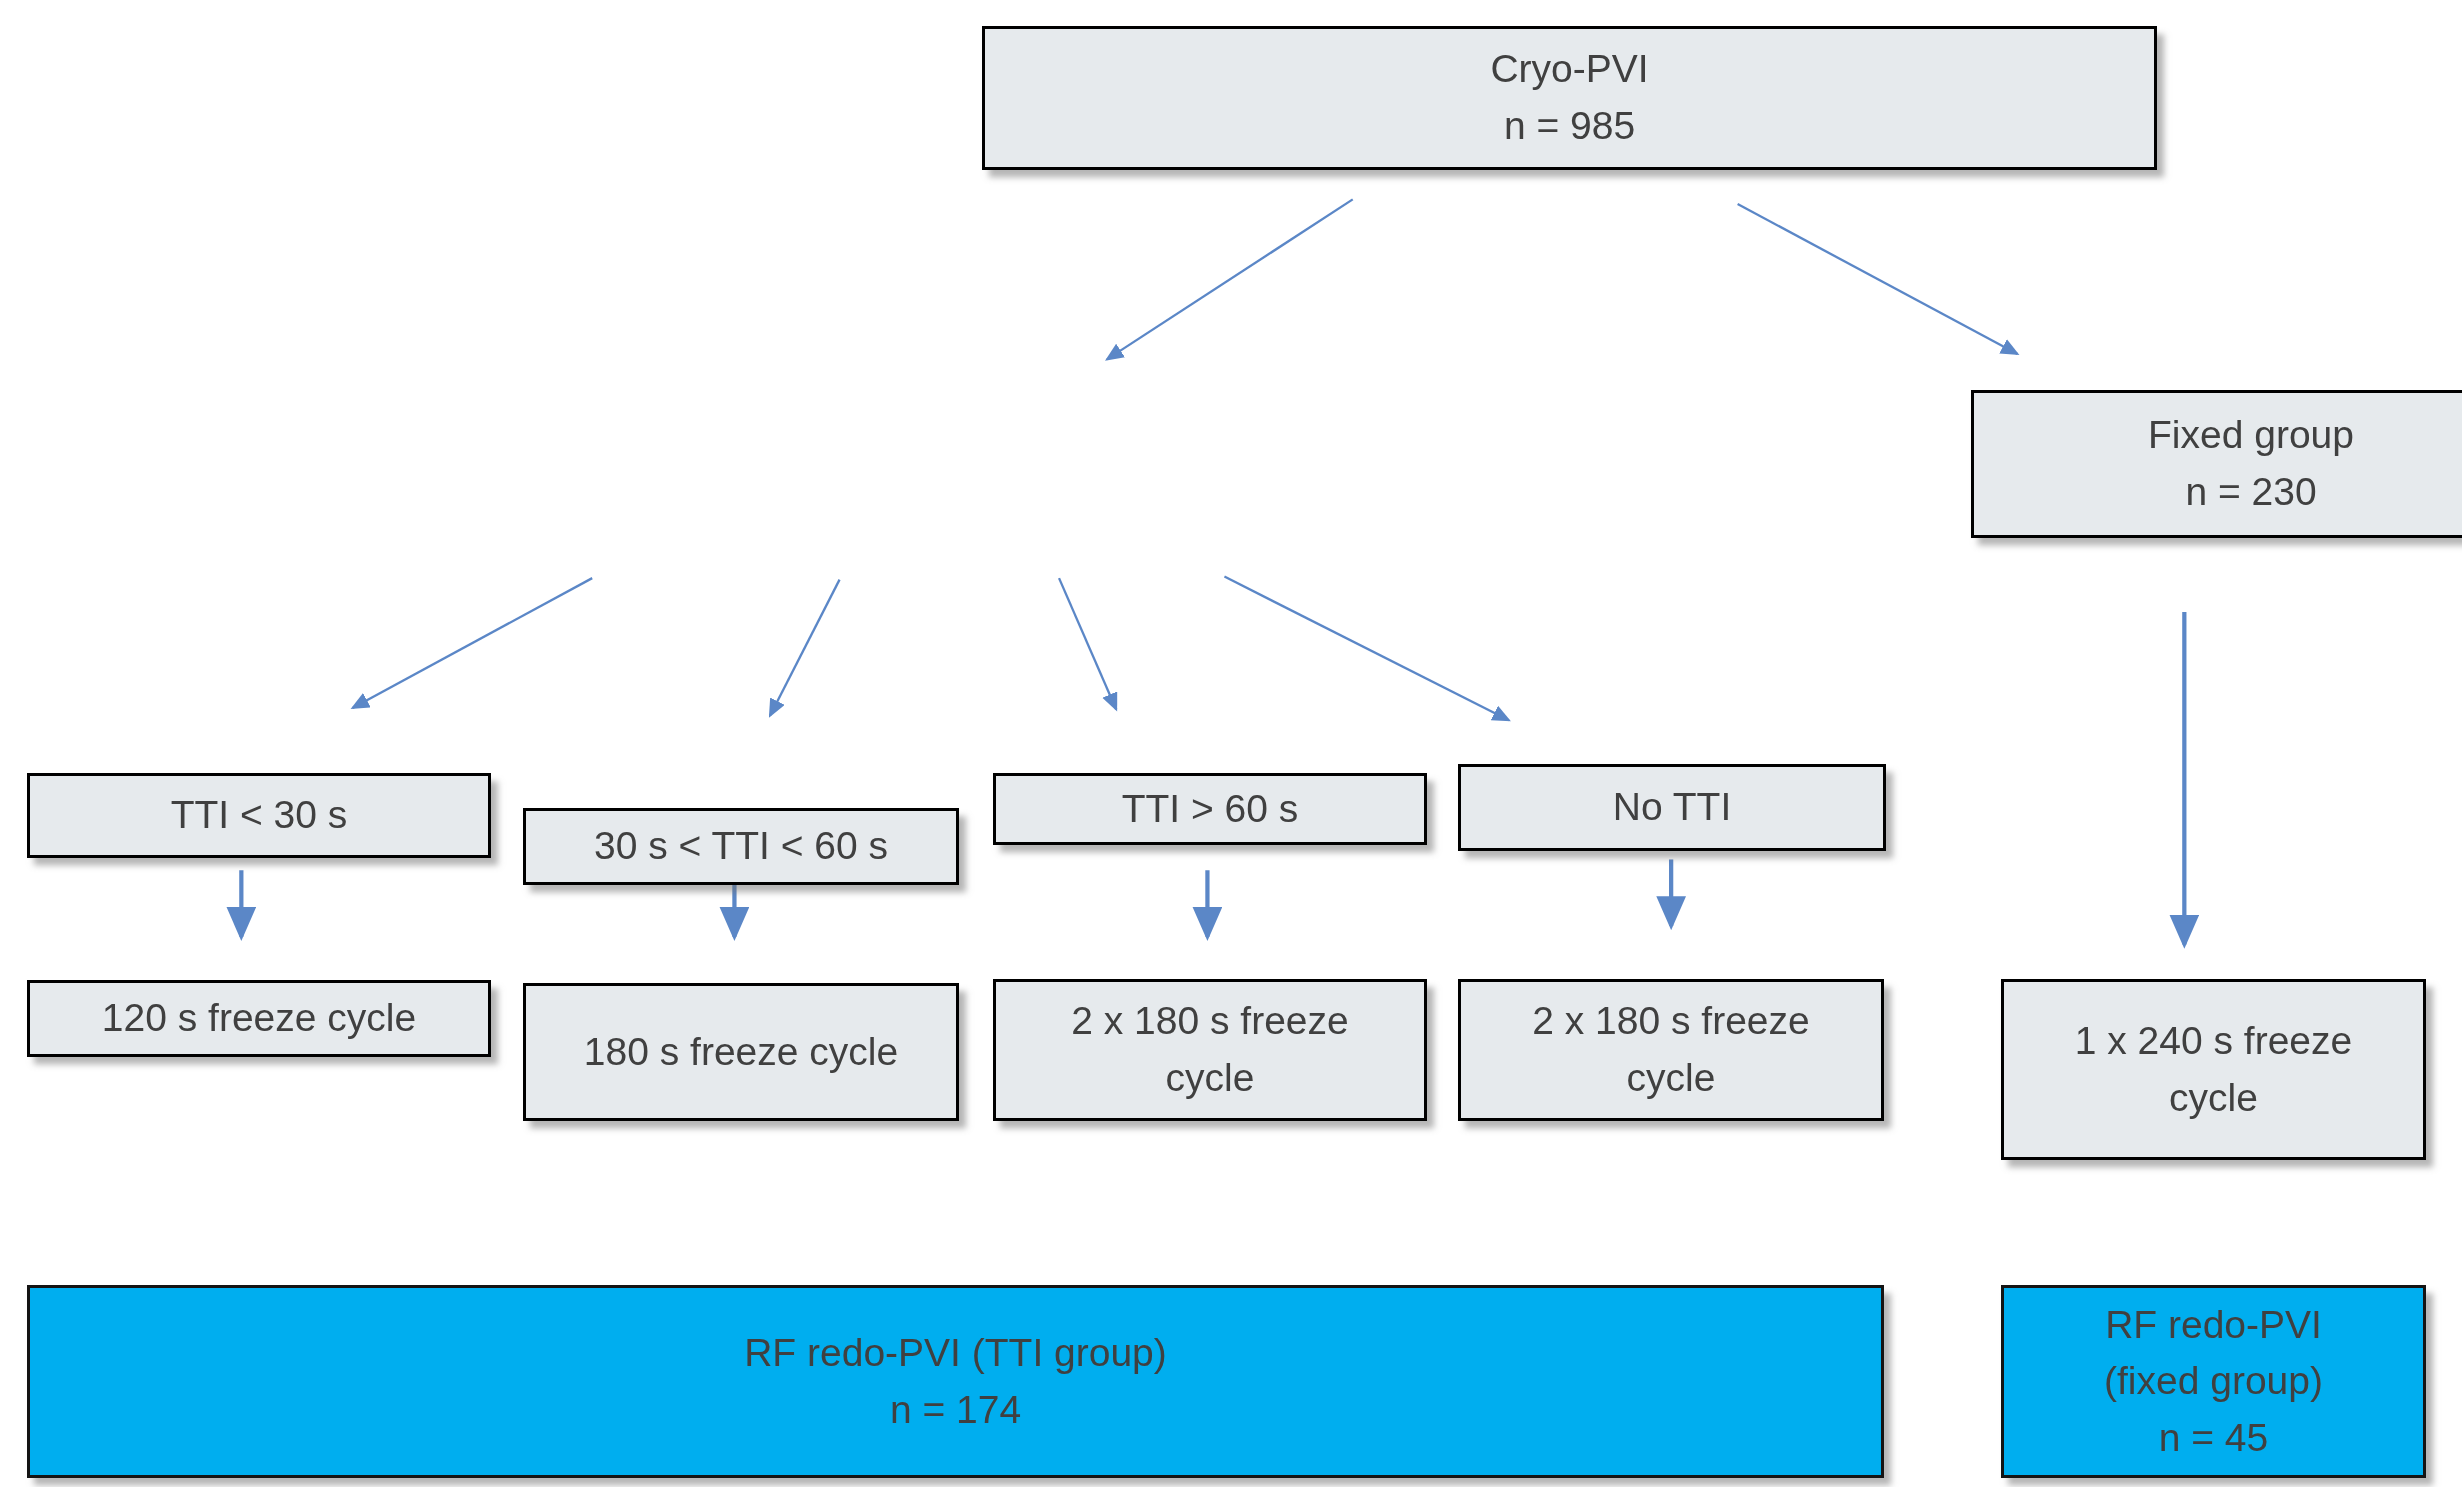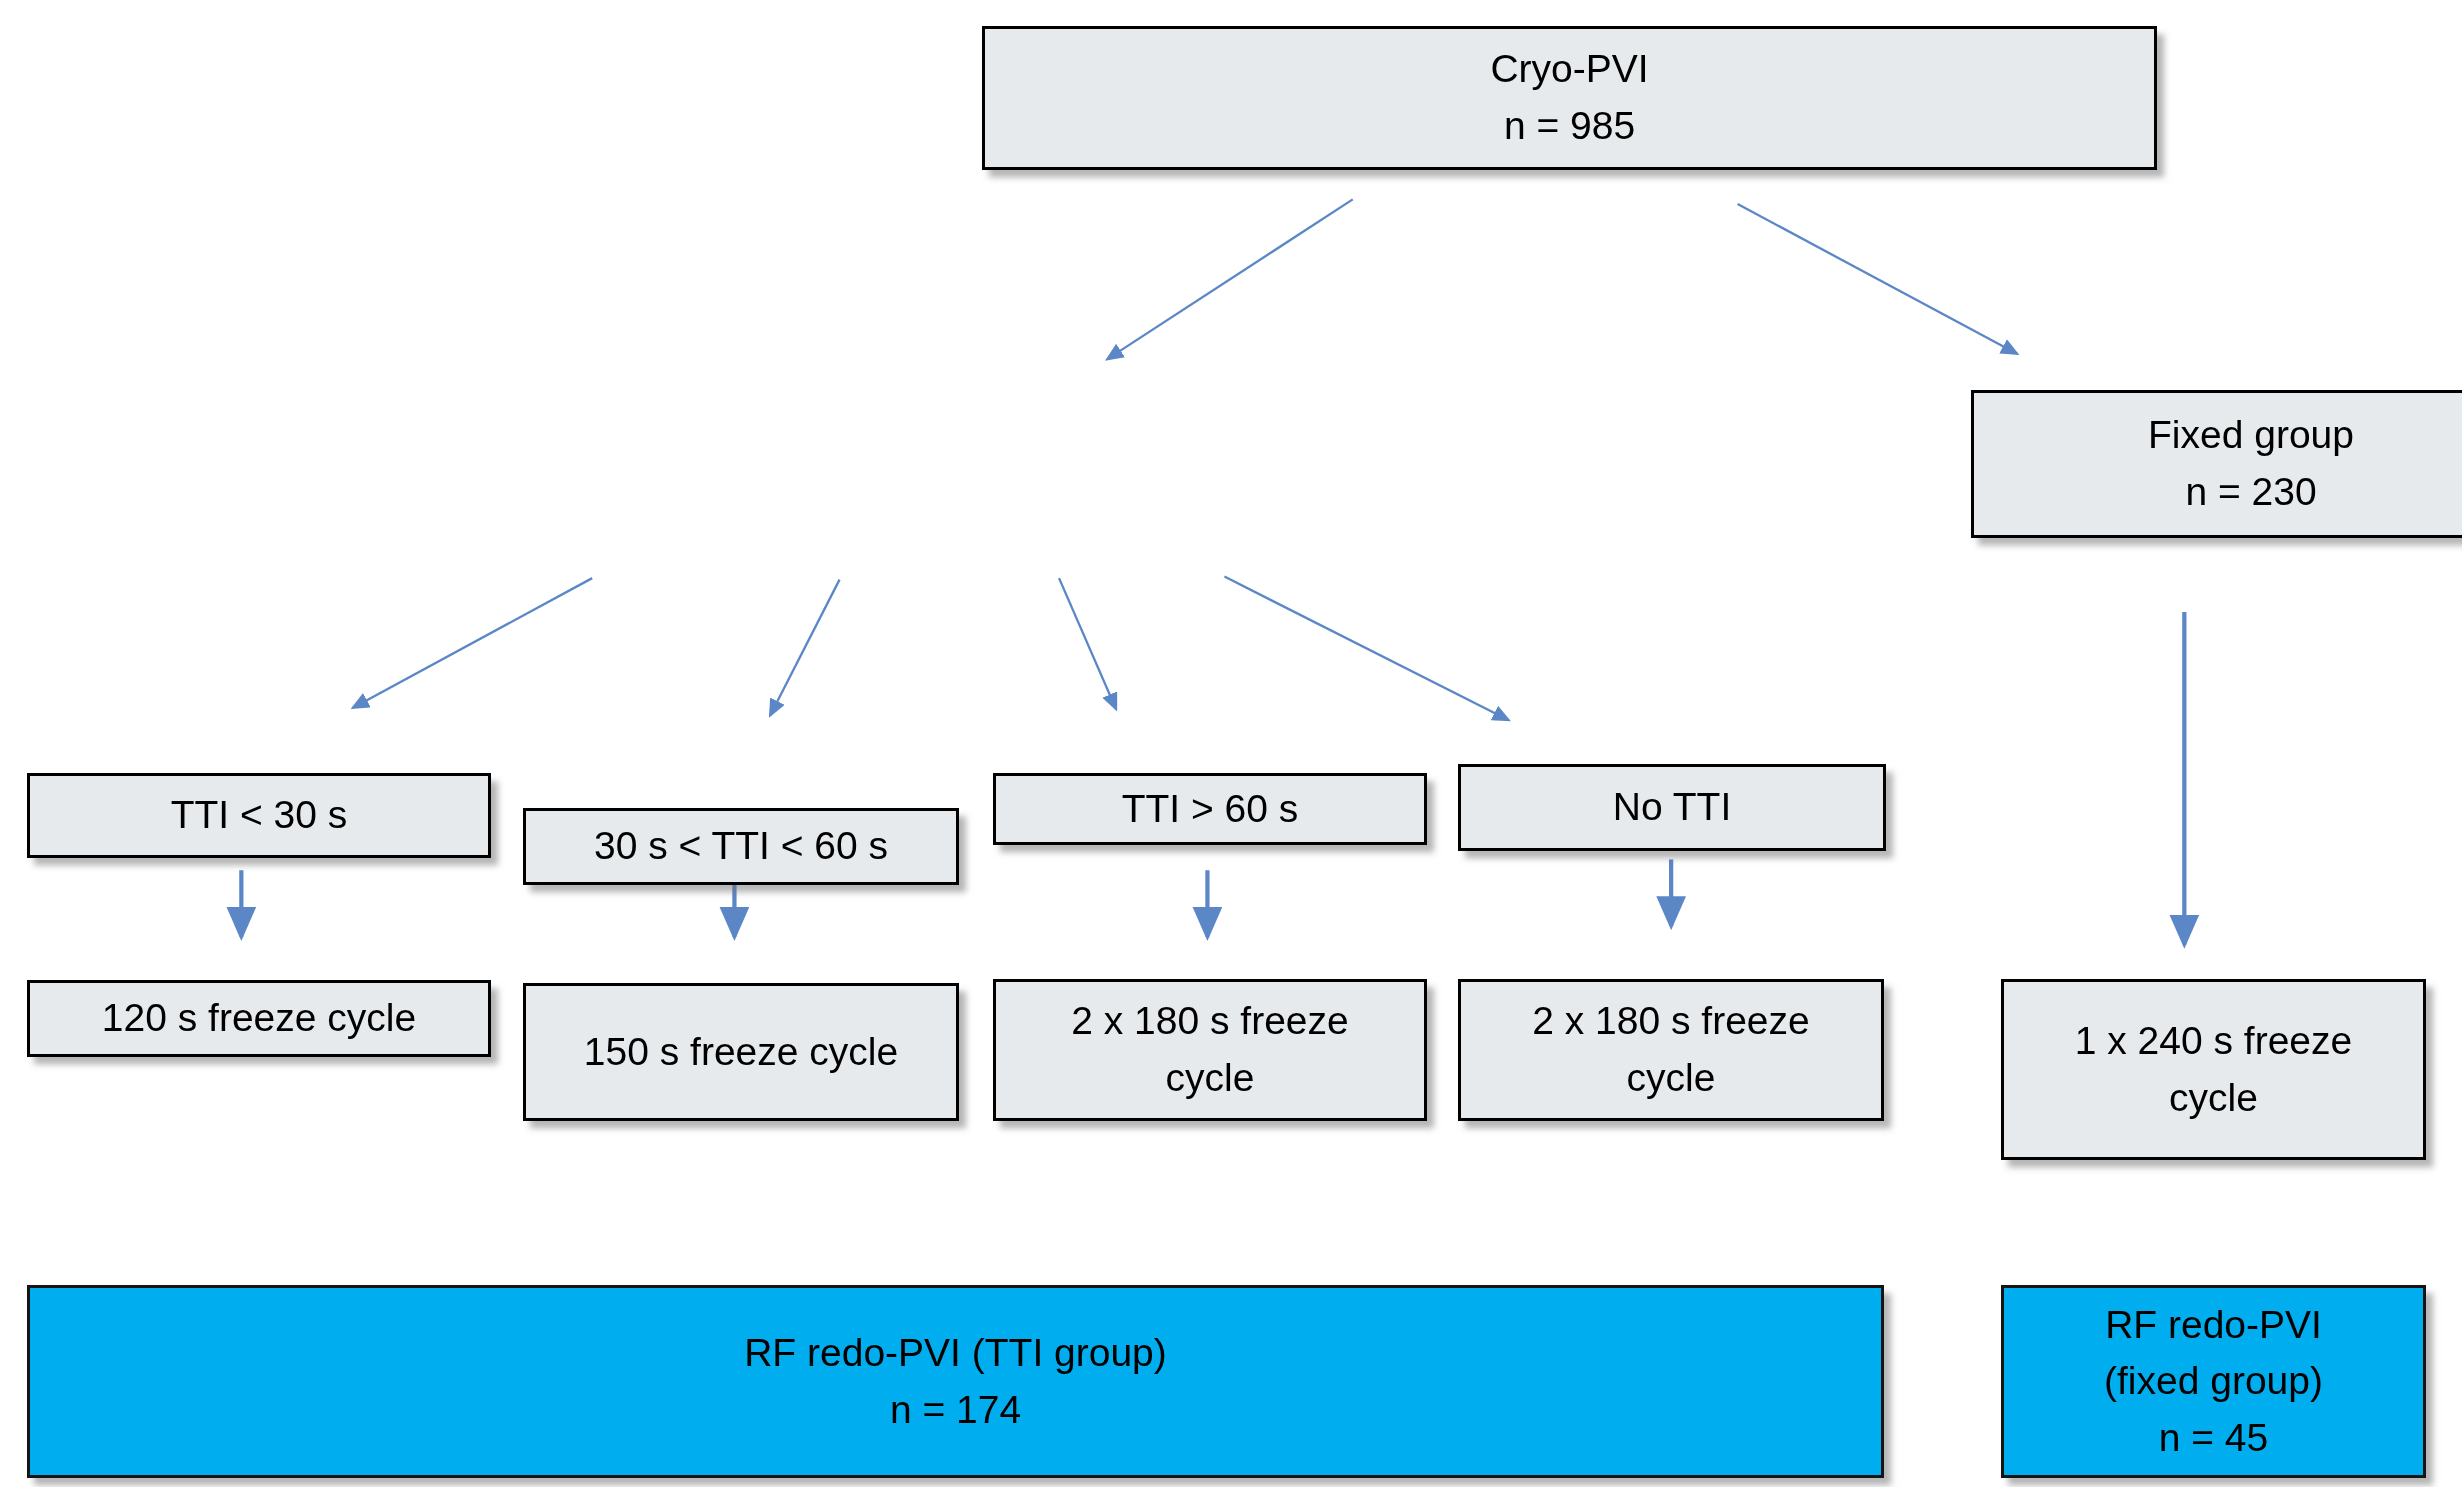--- a/index.html
+++ b/index.html
@@ -11,21 +11,21 @@
     overflow:hidden;
   }
   .box{
     position:absolute;
     background:var(--fill,#e6eaed);
     border:3.1px solid #000000;
     box-shadow:7px 7.7px 6.2px rgba(110,110,110,.5);
     display:flex;flex-direction:column;
     align-items:center;justify-content:center;
     text-align:center;
-    color:#000000;
+    color:#404040;
     font-size:39px;line-height:1.45;
     box-sizing:border-box;
   }
   .box.blue{
     background:var(--blue,#00aeef);
     border-color:#141414;
   }
   .line{display:block;}
   .w430{max-width:332px;}
   .w330{max-width:255px;}
@@ -84,21 +84,21 @@
 
   <div class="box" style="left:1458px;top:764px;width:428px;height:87px">
     <span class="line">No TTI</span>
   </div>
 
   <div class="box" style="left:27px;top:980px;width:464px;height:77px">
     <span class="line">120 s freeze cycle</span>
   </div>
 
   <div class="box" style="left:523px;top:983px;width:436px;height:138px">
-    <span class="line">150 s freeze cycle</span>
+    <span class="line">180 s freeze cycle</span>
   </div>
 
   <div class="box" style="left:993px;top:979px;width:434px;height:142px">
     <span class="line w430">2 x 180 s freeze cycle</span>
   </div>
 
   <div class="box" style="left:1458px;top:979px;width:426px;height:142px">
     <span class="line w430">2 x 180 s freeze cycle</span>
   </div>
 

